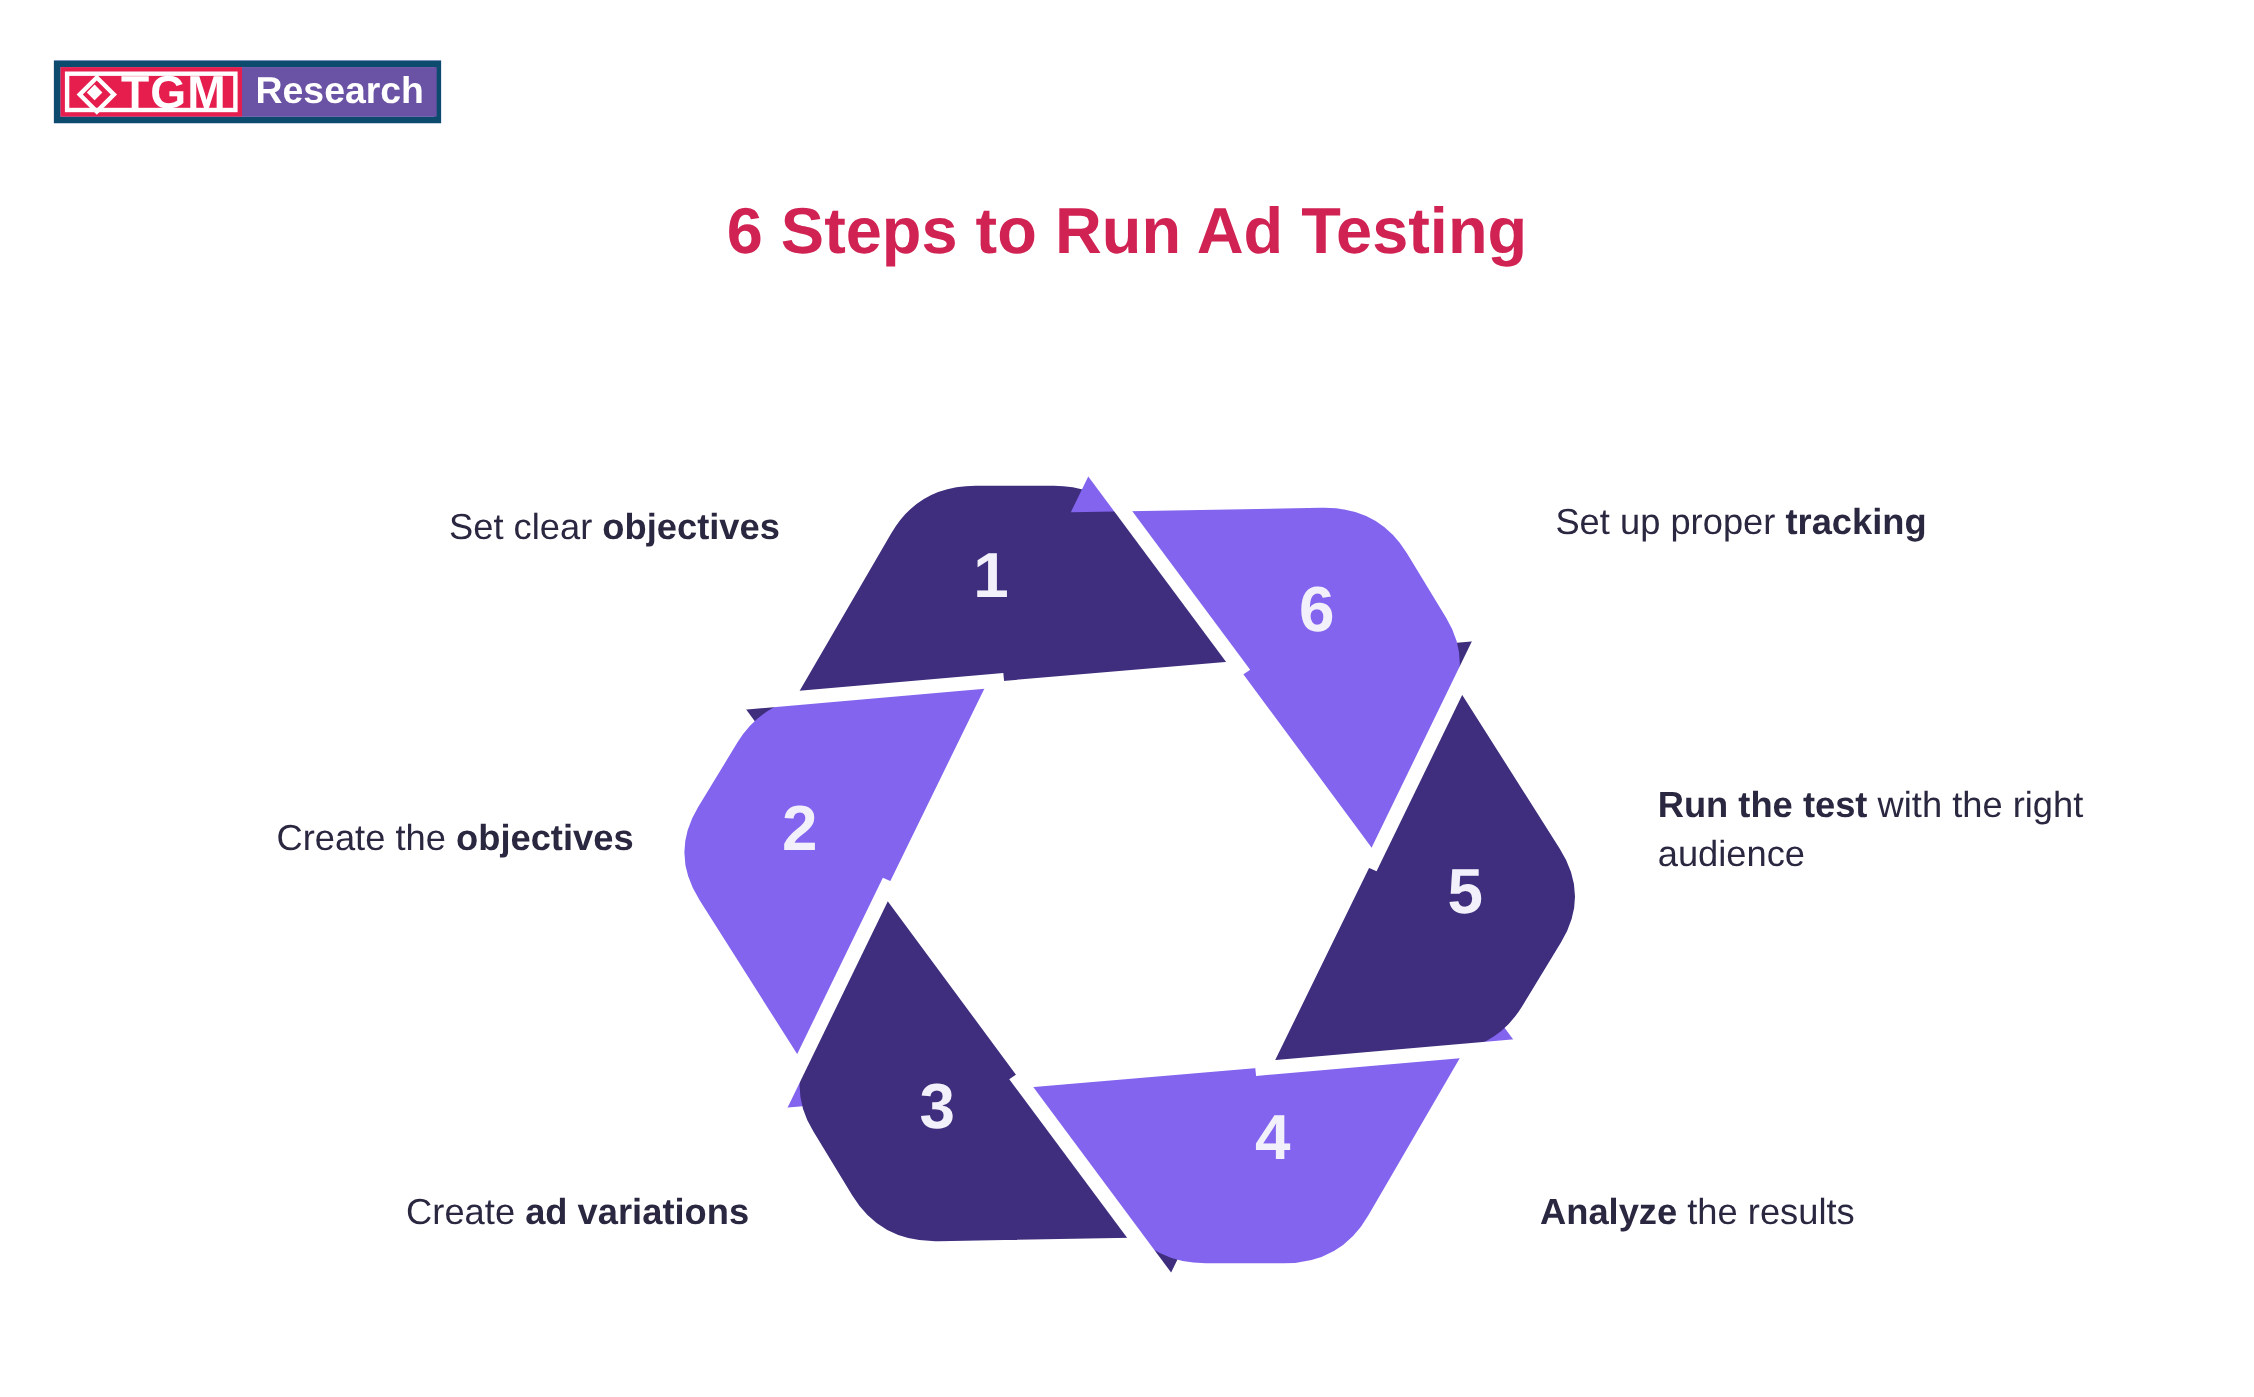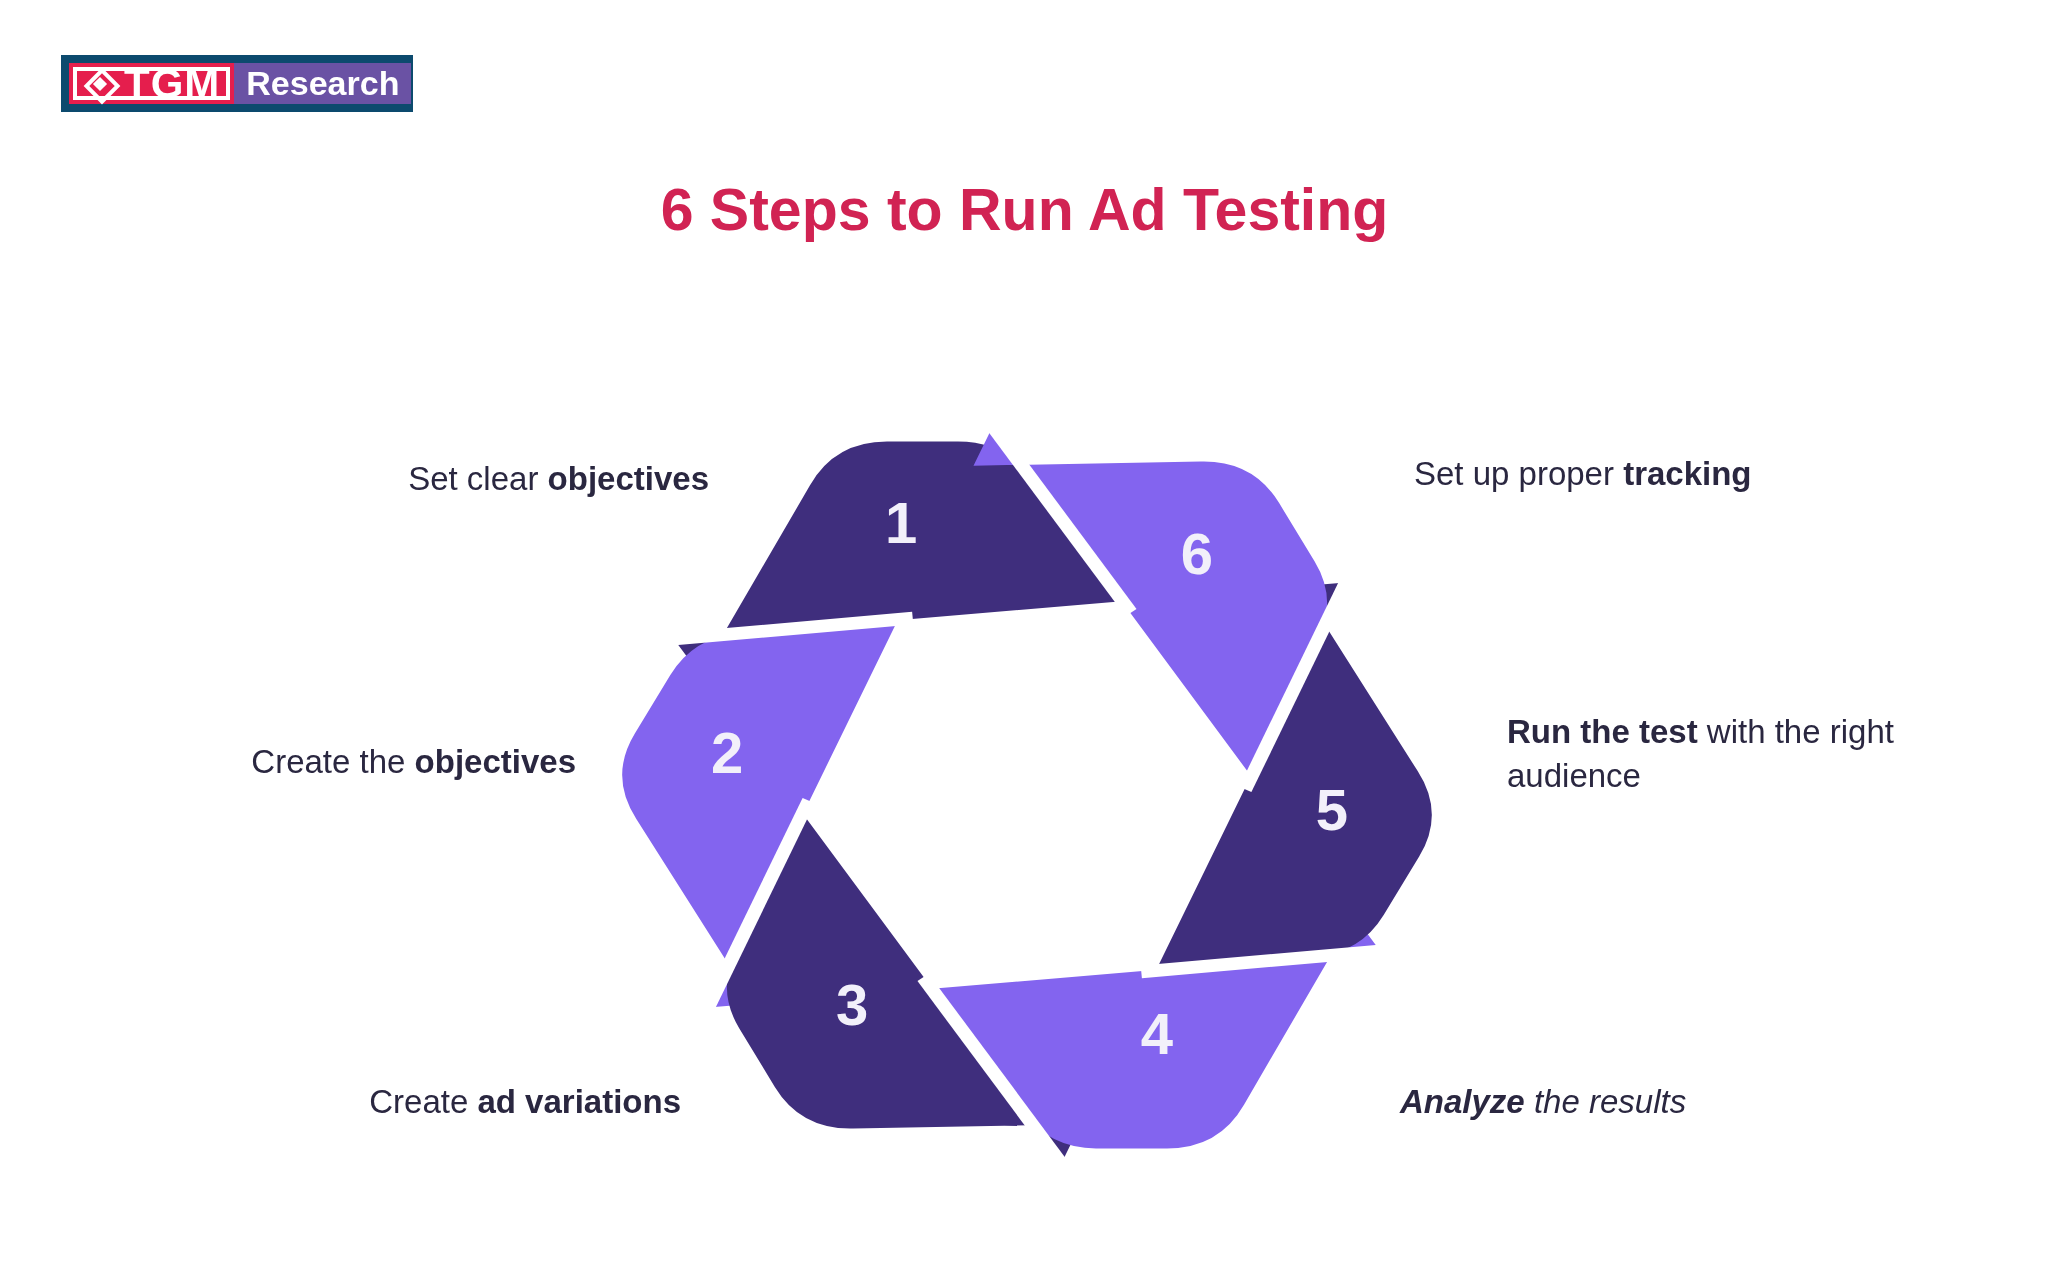--- a/index.html
+++ b/index.html
@@ -3,22 +3,22 @@
 <meta charset="utf-8">
 <style>
   html,body{margin:0;padding:0;}
   body{
     width:2049px;height:1270px;position:relative;overflow:hidden;
     background:#ffffff;
     font-family:"Liberation Sans", sans-serif;
   }
   
   .logo{
-    position:absolute;left:61px;top:55px;width:352px;height:57px;
-    border:8px solid #0c4a6e;background:#c4b5fd;
+    position:absolute;left:49px;top:55px;width:352px;height:57px;
+    border:6px solid #0c4a6e;background:#c4b5fd;
     display:flex;box-sizing:border-box;
   }
   .logo-left{flex:1;background:#E51E4D;padding:4px;box-sizing:border-box;}
   .logo-left-inner{
     border:4px solid #ffffff;height:100%;box-sizing:border-box;
     display:flex;align-items:center;gap:7px;padding:0 6px;
   }
   .diamond-icon{position:relative;width:34px;height:34px;flex:0 0 auto;}
   .diamond-icon .outer{
     position:absolute;left:6px;top:6px;width:18px;height:18px;
@@ -55,21 +55,21 @@
   .step-label{
     position:absolute;color:#2A2740;font-size:33px;font-weight:400;
     line-height:1.25;white-space:nowrap;
   }
   .step-label b{font-weight:700;}
   .label-1{right:1340px;top:458px;text-align:right;}
   .label-2{right:1473px;top:741px;text-align:right;}
   .label-3{right:1368px;top:1081px;text-align:right;}
   .label-6{left:1398px;top:453px;text-align:left;margin-left:16px;}
   .label-5{left:1507px;top:710px;width:460px;white-space:normal;line-height:1.33;}
-  .label-4{left:1400px;top:1081px;text-align:center;font-style:italic;}
+  .label-4{left:1400px;top:1081px;text-align:center;}
 </style>
 </head>
 <body>
 
 <div class="logo">
   <div class="logo-left">
     <div class="logo-left-inner">
       <span class="diamond-icon">
         <span class="outer"></span>
           <span class="inner"></span>

